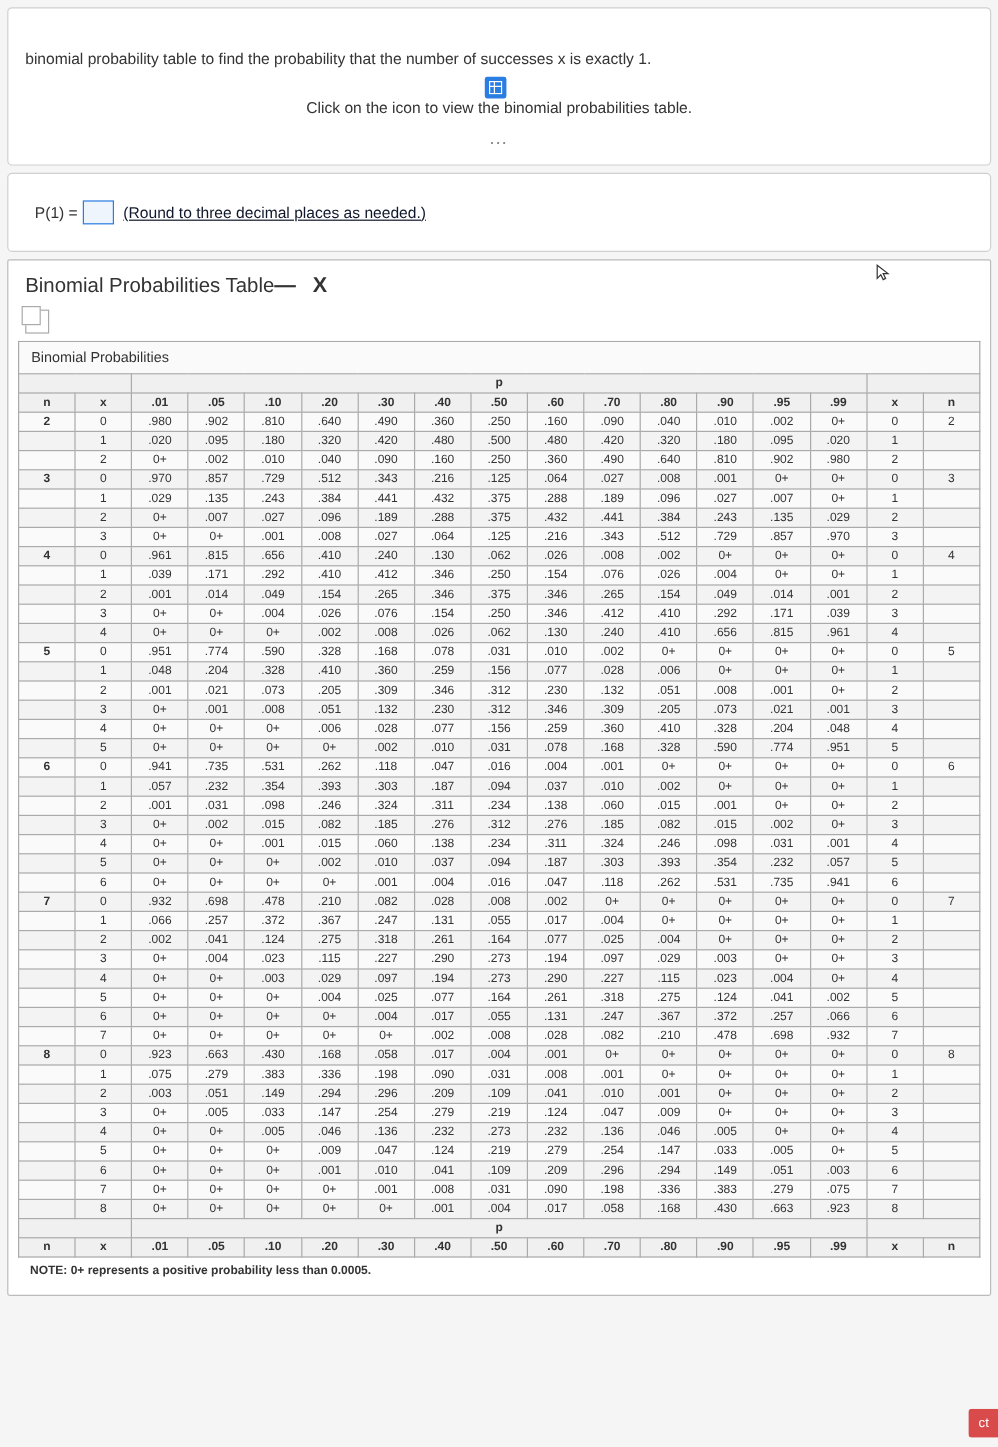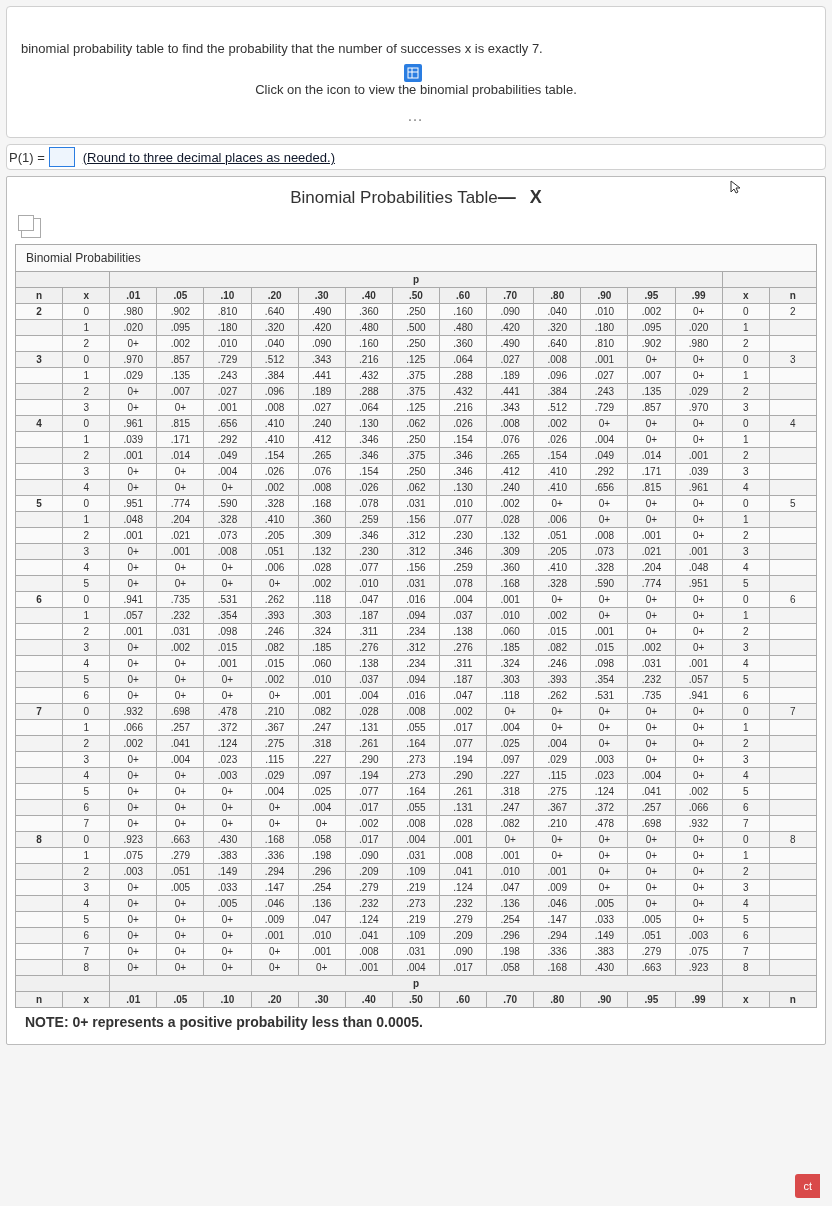--- a/index.html
+++ b/index.html
@@ -4,53 +4,53 @@
 <style>
 * { box-sizing: border-box; margin: 0; padding: 0; }
 body { font-family: Arial, sans-serif; font-size: 13px; background: #f5f5f5; color: #333; width: 832px; }
 .main-panel { background: #fff; border: 1px solid #d0d0d0; border-radius: 4px; margin: 6px; padding: 12px 14px; }
 .question-text { line-height: 1.5; color: #333; }
 .link-row { display: flex; align-items: center; margin-top: 6px; flex-direction: column; }
 .icon-box { width: 18px; height: 18px; background: #2a7de1; border-radius: 2px; margin-right: 6px; display: flex; align-items: center; justify-content: center; }
 .icon-box svg { width: 12px; height: 12px; fill: #fff; }
 .link-text { color: #333; }
 .dots { text-align: center; margin: 10px 0 0 0; color: #888; font-size: 16px; letter-spacing: 2px; }
-.answer-panel { background: #fff; border: 1px solid #d0d0d0; border-radius: 4px; margin: 6px; padding: 2px; }
+.answer-panel { background: #fff; border: 1px solid #d0d0d0; border-radius: 4px; margin: 6px; padding: 22px; }
 .answer-row { display: flex; align-items: center; }
 .ans-box { width: 26px; height: 20px; border: 1px solid #2a7de1; background: #eef5fd; margin: 0 4px; }
 .hint-text { color: #0f172a; margin-left: 4px; text-decoration: underline; }
 
 .modal { position: relative; background: #fff; margin: 6px; border: 1px solid #bbb; border-radius: 2px; }
-.modal-header { display: flex; justify-content: center; align-items: center; padding: 10px 14px; }
+.modal-header { display: flex; justify-content: flex-start; align-items: center; padding: 10px 14px; }
 .modal-title { font-size: 17px; color: #333; }
 .win-controls { display: flex; gap: 14px; font-size: 18px; color: #333; }
 .win-btn { cursor: pointer; font-weight: bold; }
 .cursor-svg { position: absolute; top: 2px; right: 80px; width: 16px; height: 16px; }
 
 .copy-icon { width: 20px; height: 20px; border: 1px solid #aaa; margin-left: 14px; margin-bottom: 6px; position: relative; }
 .copy-icon::after { content: ""; position: absolute; width: 14px; height: 14px; border: 1px solid #aaa; top: -4px; left: -4px; background: #fff; }
 
 .table-wrap { padding: 0 8px 8px 8px; overflow-x: auto; }
 .table-title { font-weight: normal; padding: 6px 10px; background: #fafafa; border: 1px solid #aaa; border-bottom: none; font-size: 12px; }
 table { border-collapse: collapse; width: 100%; font-size: 10px; table-layout: fixed; }
 th, td { border: 1px solid #aaa; padding: 2px 1px; text-align: center; font-weight: normal; }
 th { background: #f0f0f0; font-weight: bold; }
 .n-cell { background: #f0f0f0; font-weight: bold; }
 tbody tr:nth-child(odd) td { background: #fafafa; }
 tbody tr:nth-child(even) td { background: #f3f3f3; }
-.note { font-size: 14px; padding: 6px 10px; font-weight: bold; }
-.footer-tab { position: fixed; bottom: 8px; right: 12px; background: #d94a4a; color: #fff; padding: 6px 8px; font-size: 11px; border-radius: 3px 0 0 3px; writing-mode: horizontal-tb; }
+.note { font-size: 10px; padding: 6px 10px; font-weight: bold; }
+.footer-tab { position: fixed; bottom: 8px; right: 0; background: #d94a4a; color: #fff; padding: 6px 8px; font-size: 11px; border-radius: 3px 0 0 3px; writing-mode: horizontal-tb; }
 </style>
 </head>
 <body>
 
 <div class="main-panel">
   <div class="question-text">
     <br>
-    <span>binomial probability table to find the probability that the number of successes x is exactly 7.</span>
+    <span>binomial probability table to find the probability that the number of successes x is exactly 1.</span>
   </div>
   <div class="link-row">
     <span class="icon-box">
       <svg viewBox="0 0 12 12">
           <rect x="1" y="1" width="10" height="10" fill="none" stroke="#fff" stroke-width="1"></rect>
           <line x1="1" y1="5" x2="11" y2="5" stroke="#fff" stroke-width="1"></line>
           <line x1="5" y1="1" x2="5" y2="11" stroke="#fff" stroke-width="1"></line>
         </svg>
     </span>
     <span class="link-text">Click on the icon to view the binomial probabilities table.</span>

